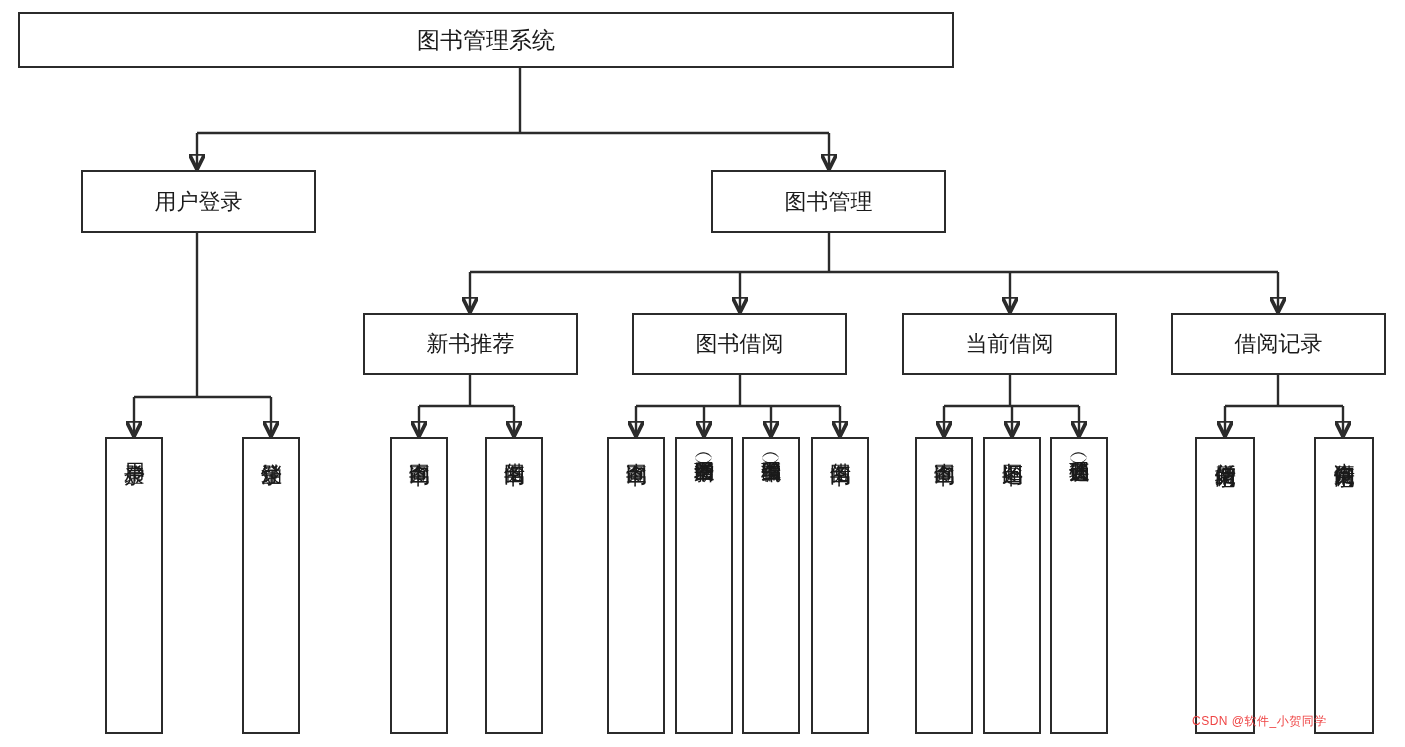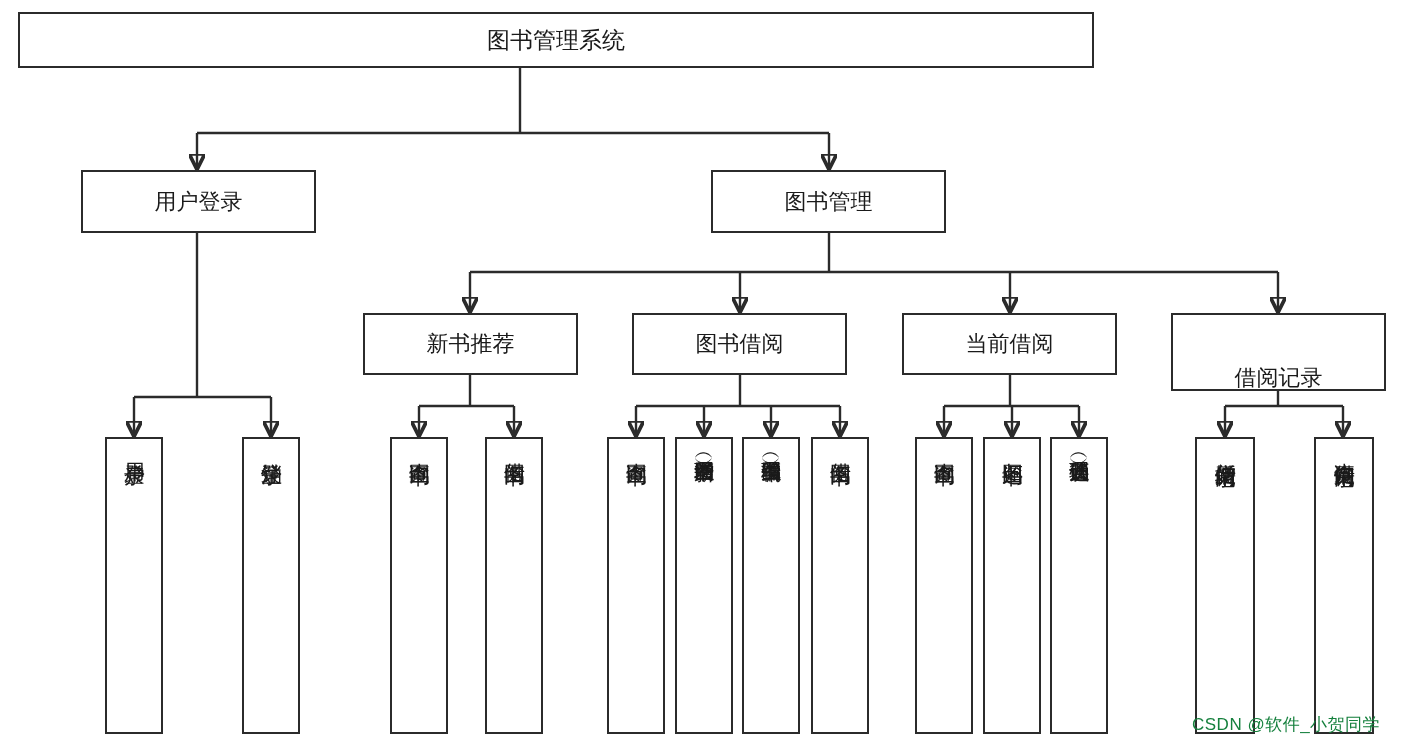--- a/index.html
+++ b/index.html
@@ -62,22 +62,22 @@
     height: 747px;
     pointer-events: none;
   }
   #wires line, #wires path {
     stroke: #2b2b2b;
     stroke-width: 2.4;
     fill: none;
   }
   .watermark {
     position: absolute;
-    color: #15803d;
-    font-size: 17px;
+    color: #ef4444;
+    font-size: 12px;
     white-space: nowrap;
     letter-spacing: 0.5px;
   }
 </style>
 </head>
 <body>
 
 <div id="canvas">
 
   <svg id="wires" viewBox="0 0 1405 747" width="1405" height="747" xmlns="http://www.w3.org/2000/svg">
@@ -121,41 +121,41 @@
     <line x1="944" y1="406" x2="944" y2="435" marker-end="url(#arrow)"></line>
     <line x1="1012" y1="406" x2="1012" y2="435" marker-end="url(#arrow)"></line>
     <line x1="1079" y1="406" x2="1079" y2="435" marker-end="url(#arrow)"></line>
 
     <line x1="1278" y1="375" x2="1278" y2="406"></line>
     <line x1="1225" y1="406" x2="1343" y2="406"></line>
     <line x1="1225" y1="406" x2="1225" y2="435" marker-end="url(#arrow)"></line>
     <line x1="1343" y1="406" x2="1343" y2="435" marker-end="url(#arrow)"></line>
   </svg>
 
-  <div class="node tier-root" style="left:18px; top:12px; width:1076px; height:56px;align-items:center;">
+  <div class="node tier-root" style="left:18px; top:12px; width:936px; height:56px;align-items:center;">
     <span class="node-label">图书管理系统</span>
   </div>
 
   <div class="node tier-1" style="left:81px; top:170px; width:235px; height:63px;">
     <span class="node-label">用户登录</span>
   </div>
   <div class="node tier-1" style="left:711px; top:170px; width:235px; height:63px;">
     <span class="node-label">图书管理</span>
   </div>
 
   <div class="node tier-2" style="left:363px; top:313px; width:215px; height:62px;">
     <span class="node-label">新书推荐</span>
   </div>
   <div class="node tier-2" style="left:632px; top:313px; width:215px; height:62px;font-family:Liberation Serif, serif;">
     <span class="node-label">图书借阅</span>
   </div>
   <div class="node tier-2" style="left:902px; top:313px; width:215px; height:62px;justify-content:center;">
     <span class="node-label">当前借阅</span>
   </div>
-  <div class="node tier-2" style="left:1171px; top:313px; width:215px; height:78px;align-items:flex-end;">
+  <div class="node tier-2" style="left:1171px; top:313px; width:215px; height:62px;">
     <span class="node-label">借阅记录</span>
   </div>
 
   <div class="node leaf" style="left:105px; top:437px; width:58px; height:297px;">
     <span class="node-label">用户登录</span>
   </div>
   <div class="node leaf" style="left:242px; top:437px; width:58px; height:297px;">
     <span class="node-label">注销登录</span>
   </div>
 

